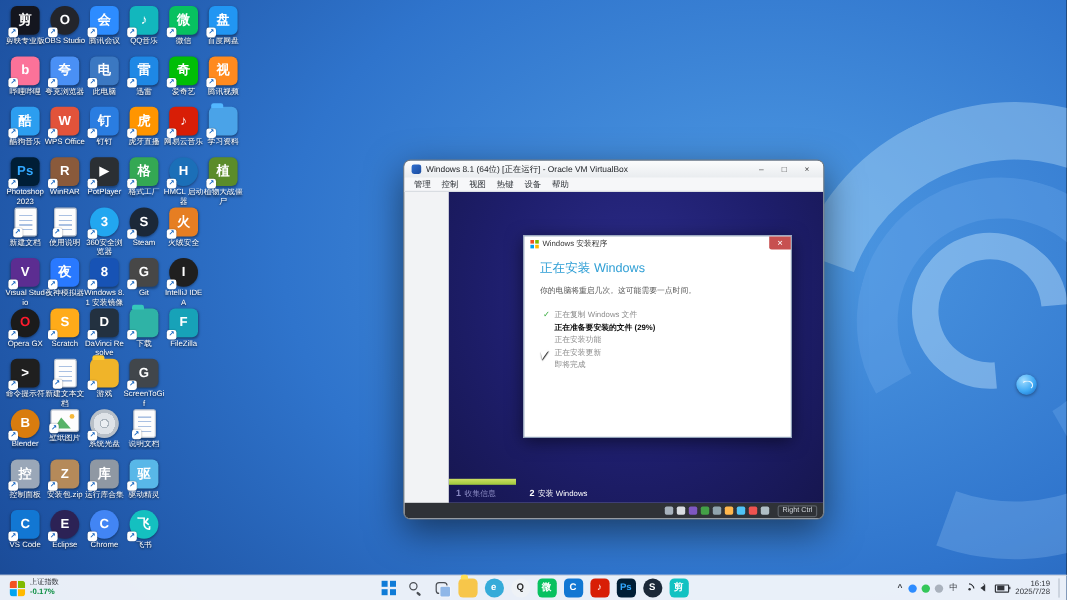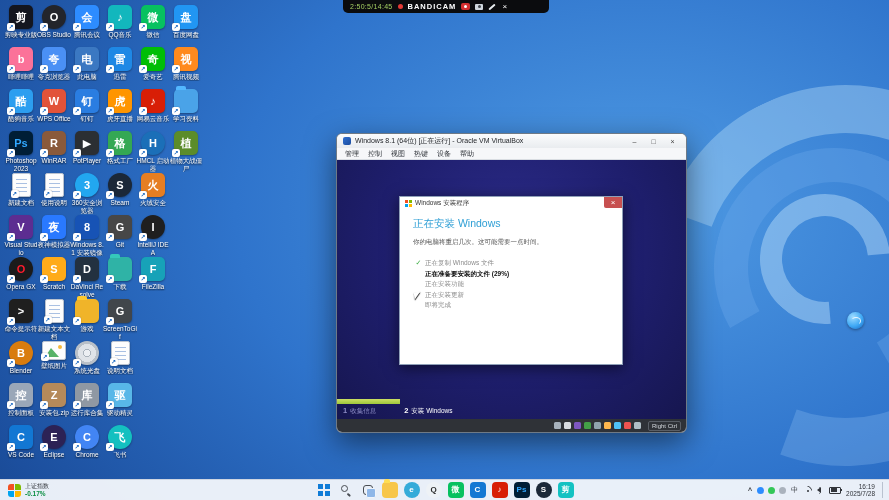--- a/index.html
+++ b/index.html
@@ -50,21 +50,21 @@
   #vbox{position:absolute;left:336px;top:133px;width:351px;height:300px;background:#f2f3f5;border:1px solid #6f7a86;border-radius:6px;
     box-shadow:0 10px 30px rgba(0,0,0,.5);display:flex;flex-direction:column;z-index:5;overflow:hidden;box-sizing:border-box;}
   .vb-title{height:14px;display:flex;align-items:center;gap:4px;padding:0 6px;font-size:7px;color:#23262a;background:linear-gradient(#fbfcfd,#e9ecef);flex:0 0 auto;}
   .vb-cube{width:8px;height:8px;background:linear-gradient(135deg,#2f6fd0,#1b4c9e);border-radius:2px;flex:0 0 auto;}
   .vb-title-text{flex:1;white-space:nowrap;overflow:hidden;}
   .vb-btn{width:15px;height:10px;display:flex;align-items:center;justify-content:center;font-size:7px;color:#444;border-radius:2px;}
   .vb-btn.min::before{content:"\2013";}
   .vb-btn.max::before{content:"\25a1";}
   .vb-btn.cls::before{content:"\00d7";}
   .vb-menu{height:11px;display:flex;align-items:center;gap:9px;padding:0 8px;font-size:7px;color:#2c3036;background:#f6f7f9;border-bottom:1px solid #d9dde2;flex:0 0 auto;}
-  .vm-screen{position:relative;flex:1;background:radial-gradient(ellipse at 50% 32%, #2c2c8a 0%, #1e1e6c 55%, #16164f 100%);overflow:hidden;}
+  .vm-screen{position:relative;flex:1;background:radial-gradient(ellipse at 50% 32%, #2c2c8a 0%, #1e1e6c 55%, #16164f 100%);overflow:hidden;margin-left:37px;}
   .vm-statusbar{height:13px;background:#2f3237;display:flex;align-items:center;justify-content:flex-end;gap:3px;padding:0 5px;box-sizing:border-box;flex:0 0 auto;}
   #vm-status-icons{display:flex;gap:3px;align-items:center;}
   .vm-ic{width:7px;height:7px;border-radius:1.5px;display:inline-block;}
   .host-key{font-size:6px;color:#d4d8dd;border:1px solid #5a5f66;border-radius:2px;padding:0 3px;margin-left:4px;line-height:8px;white-space:nowrap;}
 
   
   .setup-dialog{position:absolute;left:62px;top:36px;width:222px;height:167px;background:#fff;border:1px solid #8fa0b8;
     box-shadow:0 3px 14px rgba(0,0,0,.55);font-size:6.5px;color:#444;}
   .sd-title{height:13px;display:flex;align-items:center;gap:3px;padding-left:5px;color:#333;position:relative;font-size:6.5px;}
   .sd-flag{width:7px;height:7px;background:
@@ -520,29 +520,20 @@
       </div>
       <div class="dt-icon" style="left: 103px; top: 425px;">
         <div class="ic circle" style="background: rgb(20, 192, 192);">
           <span class="glyph">飞</span>
           <span class="sc"></span>
         </div>
         <div class="lbl">飞书</div>
       </div>
     </div>
 
-  <div id="bandicam">
-    <span class="bc-time">2:50:5/14:45</span>
-    <span class="bc-dot"></span>
-    <span class="bc-brand">BANDICAM</span>
-    <span class="bc-badge"></span>
-    <span class="bc-cam"></span>
-    <span class="bc-pen"></span>
-    <span class="bc-close"></span>
-  </div>
 
   <div id="vbox">
     <div class="vb-title">
       <span class="vb-cube"></span>
       <span class="vb-title-text">Windows 8.1 (64位) [正在运行] - Oracle VM VirtualBox</span>
       <span class="vb-btn min"></span>
       <span class="vb-btn max"></span>
       <span class="vb-btn cls"></span>
     </div>
     <div class="vb-menu" id="vb-menu">

